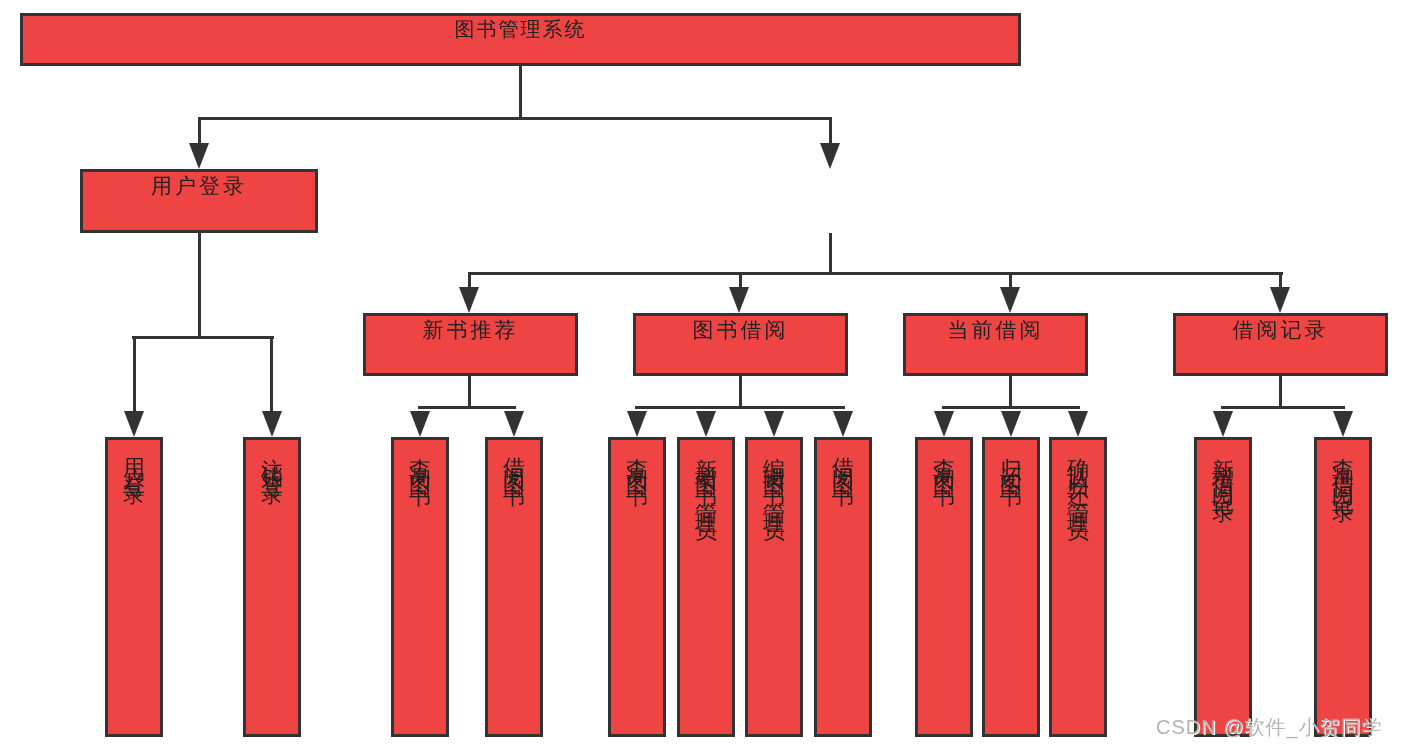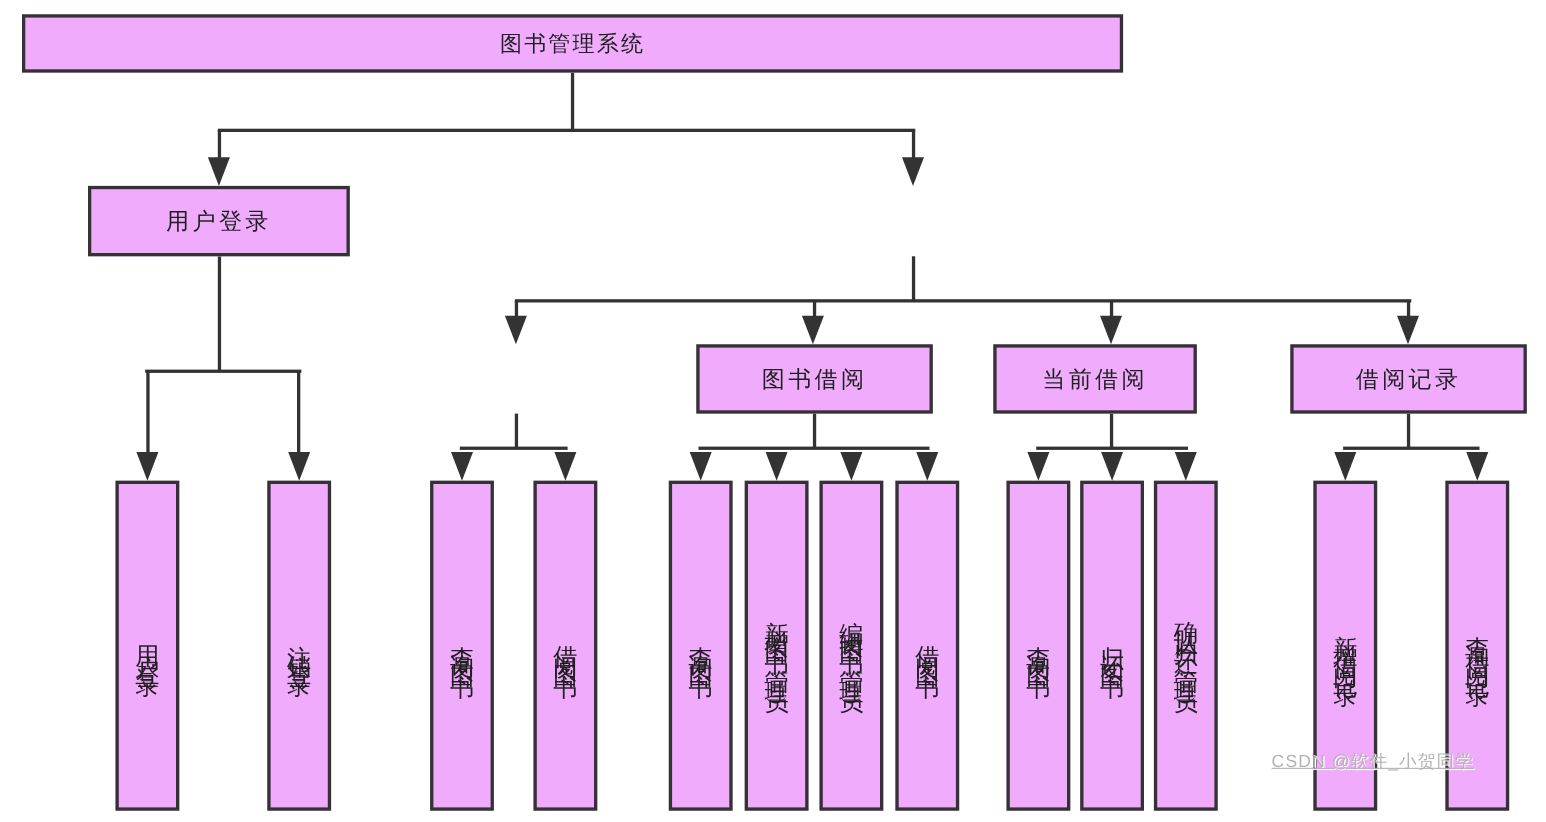--- a/index.html
+++ b/index.html
@@ -14,23 +14,23 @@
     background:var(--bg);
     font-family:"Liberation Sans","DejaVu Sans",sans-serif;
     position:relative;
     overflow:hidden;
   }
   .canvas{position:absolute;left:0;top:0;width:1405px;height:747px;}
   .box{
     position:absolute;
     box-sizing:border-box;
     border:3px solid var(--line);
-    background:#f0abfc;
+    background:#ef4444;
     display:flex;
-    align-items:center;
+    align-items:flex-start;
     justify-content:center;
     color:var(--text);
   }
   .box.h .lbl{
     font-size:21px;
     letter-spacing:3px;
     white-space:nowrap;
   }
   .box.root .lbl{
     font-size:20px;
@@ -46,28 +46,27 @@
   }
   .ln{position:absolute;background:var(--line);}
   .arr{
     position:absolute;width:0;height:0;
     border-left:10px solid transparent;
     border-right:10px solid transparent;
     border-top:26px solid var(--line);
   }
   .watermark{
     position:absolute;
-    left:1156px;top:682px;
-    font-size:16px;
+    left:1156px;top:714px;
+    font-size:20px;
     letter-spacing:1px;
     color:var(--watermark);
     white-space:nowrap;
     z-index:5;
     text-shadow:1px 1px 0 #ffffff;
-    text-decoration:underline;
   }
 </style>
 </head>
 <body>
 
 <div class="canvas">
 
   <div class="ln" style="left:519px;top:66px;width:3px;height:53px;"></div>
   <div class="ln" style="left:198px;top:117px;width:634px;height:3px;"></div>
   <div class="ln" style="left:198px;top:118px;width:3px;height:27px;"></div>
@@ -115,20 +114,23 @@
   <div class="arr" style="left:1333px;top:411px;"></div>
 
   <div class="box h root" style="left:20px;top:13px;width:1001px;height:53px;">
     <span class="lbl">图书管理系统</span>
   </div>
 
   <div class="box h" style="left:80px;top:169px;width:238px;height:64px;">
     <span class="lbl">用户登录</span>
   </div>
 
+  <div class="box h" style="left:363px;top:313px;width:215px;height:63px;">
+    <span class="lbl">新书推荐</span>
+  </div>
   <div class="box h" style="left:633px;top:313px;width:215px;height:63px;">
     <span class="lbl">图书借阅</span>
   </div>
   <div class="box h" style="left:903px;top:313px;width:185px;height:63px;">
     <span class="lbl">当前借阅</span>
   </div>
   <div class="box h" style="left:1173px;top:313px;width:215px;height:63px;">
     <span class="lbl">借阅记录</span>
   </div>
 

